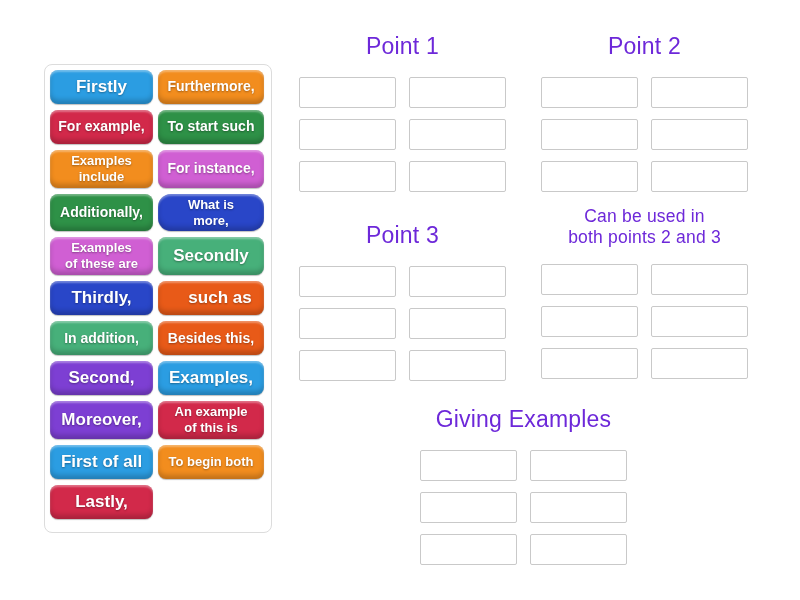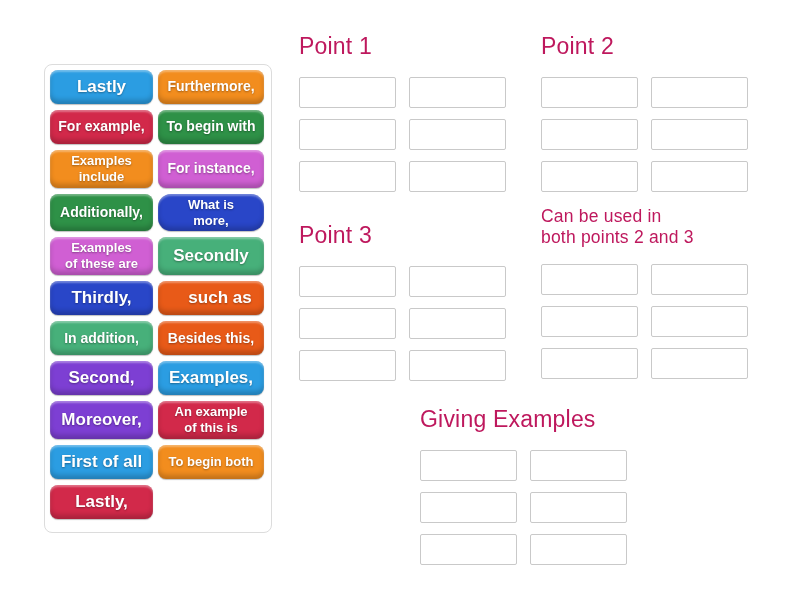--- a/index.html
+++ b/index.html
@@ -42,22 +42,22 @@
   
   .group{position:absolute;box-sizing:border-box;}
   .g1{left:299px;top:32px;width:207px;}
   .g2{left:541px;top:32px;width:207px;}
   .g3{left:299px;top:221px;width:207px;}
   .g4{left:541px;top:206px;width:207px;}
   .g5{left:420px;top:405px;width:207px;}
 
   .group-title{
     margin:0 0 17px 0;
-    font-size:23px;font-weight:400;color:#be185d;
-    line-height:28px;
+    font-size:23px;font-weight:400;color:#6d28d9;
+    line-height:28px;text-align:center;
     white-space:pre-line;
     letter-spacing:0.2px;
   }
   .g4 .group-title{
     font-size:17.5px;line-height:21px;margin-bottom:16px;
   }
 
   .slots{
     display:grid;grid-template-columns:97px 97px;
     justify-content:space-between;row-gap:11px;
@@ -66,24 +66,24 @@
     box-sizing:border-box;width:97px;height:31px;
     background:#ffffff;border:1px solid #c9c9c9;border-radius:2px;
   }
 </style>
 </head>
 <body>
 
 <div class="stage">
 
   <div class="word-bank">
-      <div class="tile lg" style="background: rgb(43, 157, 226);">Lastly</div>
+      <div class="tile lg" style="background: rgb(43, 157, 226);">Firstly</div>
       <div class="tile md" style="background: rgb(242, 141, 30);">Furthermore,</div>
       <div class="tile md" style="background: rgb(210, 41, 74);">For example,</div>
-      <div class="tile md" style="background: rgb(46, 145, 71);">To begin with</div>
+      <div class="tile md" style="background: rgb(46, 145, 71);">To start such</div>
       <div class="tile sm" style="background: rgb(242, 141, 30);">Examples
 include</div>
       <div class="tile md" style="background: rgb(208, 95, 211);">For instance,</div>
       <div class="tile md" style="background: rgb(46, 145, 71);">Additionally,</div>
       <div class="tile sm" style="background: rgb(41, 70, 200); border-radius: 13px;">What is
 more,</div>
       <div class="tile sm" style="background: rgb(208, 95, 211);">Examples
 of these are</div>
       <div class="tile lg" style="background: rgb(71, 176, 122);">Secondly</div>
       <div class="tile lg" style="background: rgb(41, 70, 200);">Thirdly,</div>

